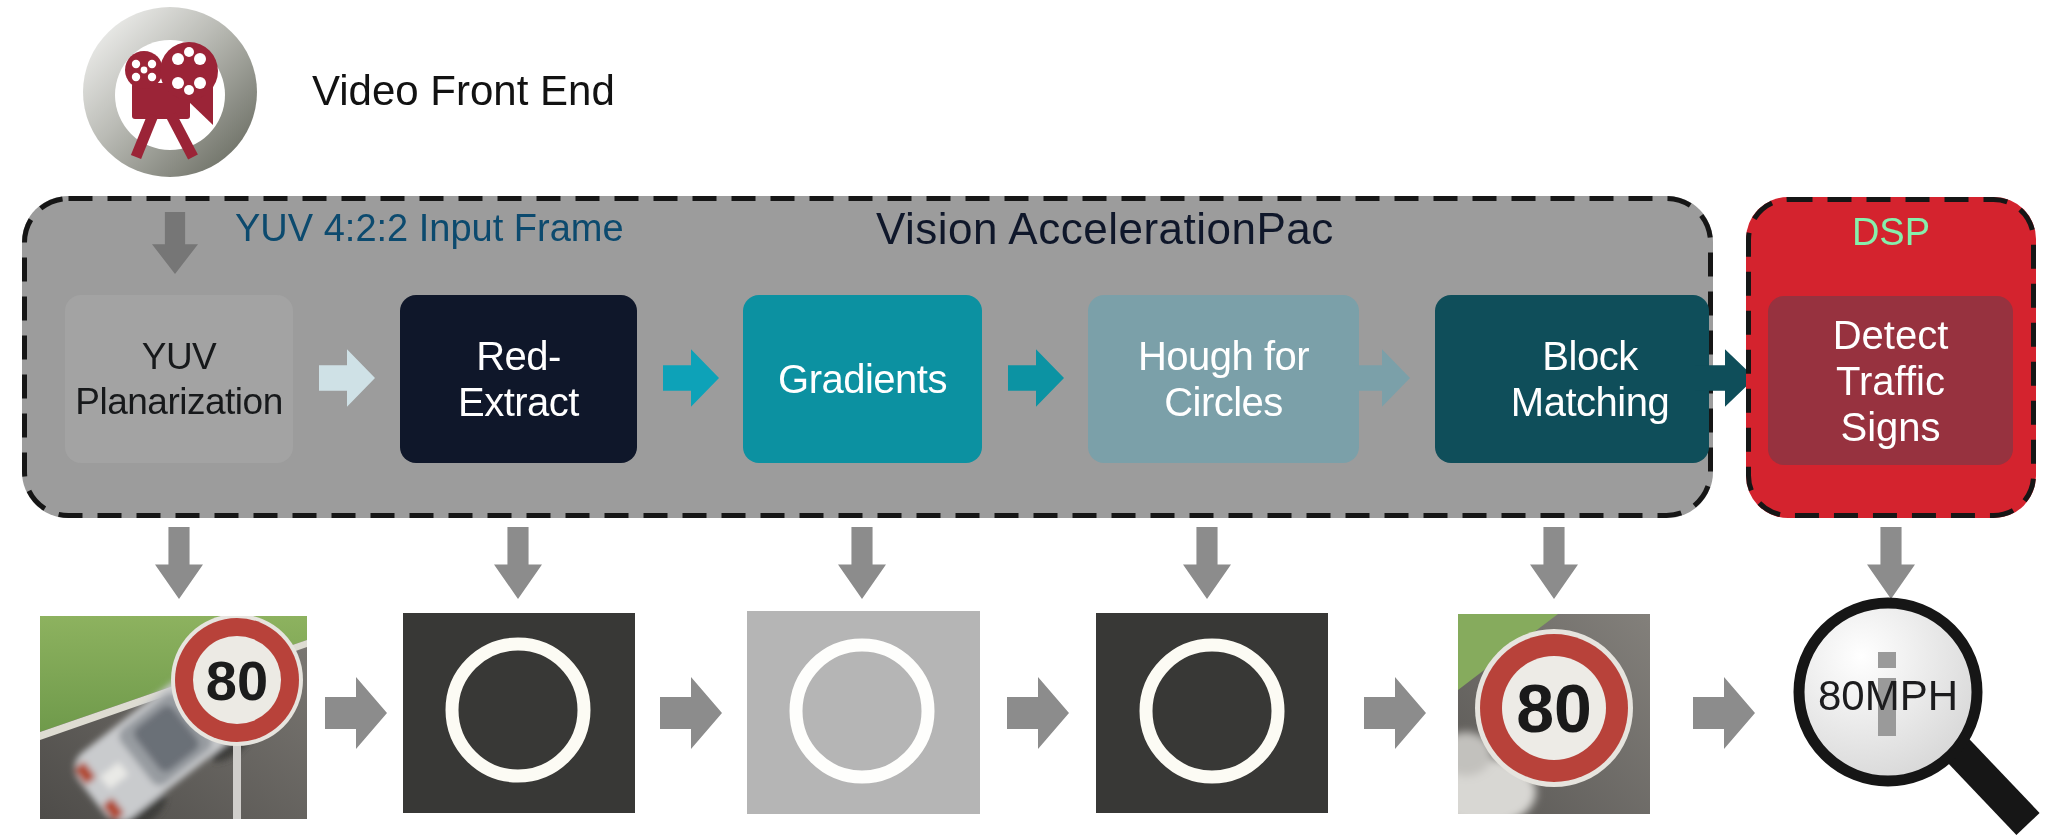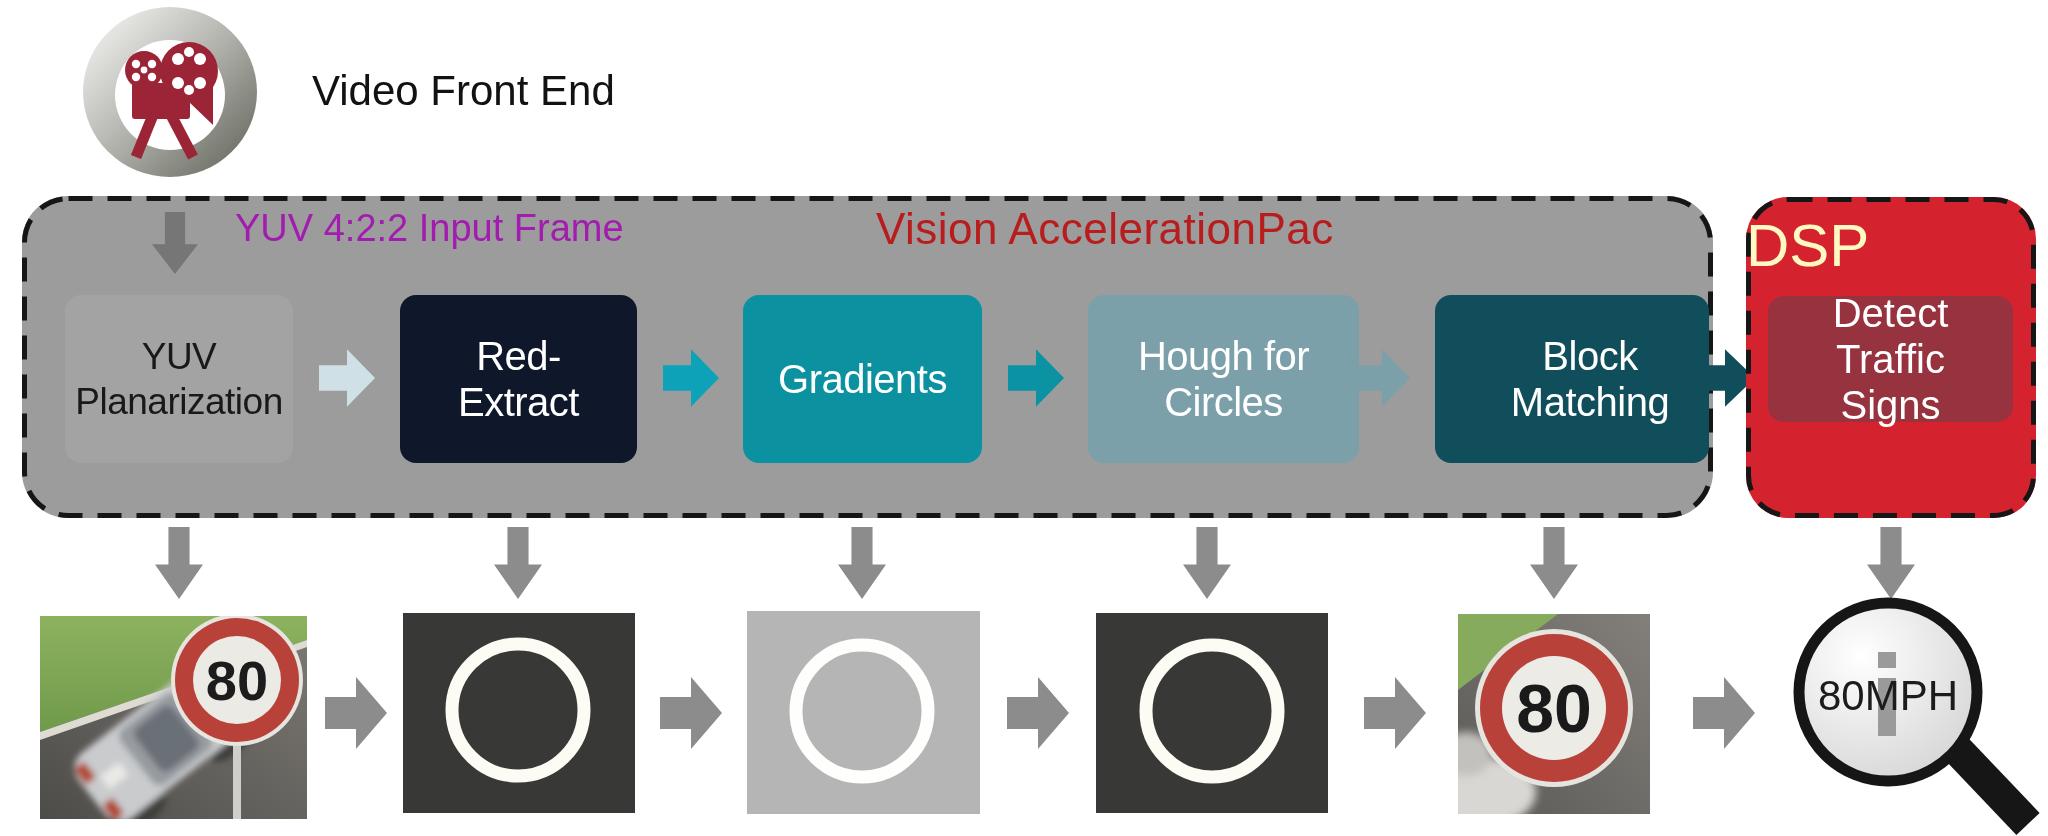--- a/index.html
+++ b/index.html
@@ -6,22 +6,22 @@
   .canvas{
     position:relative;width:2048px;height:836px;overflow:hidden;background:#ffffff;
     font-family:"Liberation Sans",sans-serif;
   }
   
   .hdr-icon{position:absolute;left:83px;top:7px;width:174px;height:170px;}
   .hdr-title{position:absolute;left:312px;top:66px;font-size:42px;line-height:50px;color:#121212;letter-spacing:0;}
   
   .vap{position:absolute;left:22px;top:196px;width:1691px;height:322px;background:#9c9c9c;border-radius:46px;}
   .vap-stroke,.dsp-stroke{position:absolute;left:0;top:0;width:100%;height:100%;pointer-events:none;}
-  .vap-title{position:absolute;left:876px;top:204px;font-size:44px;color:#b91c1c;letter-spacing:0.5px;}
-  .input-label{position:absolute;left:235px;top:207px;font-size:38px;color:#a21caf;}
+  .vap-title{position:absolute;left:876px;top:204px;font-size:44px;color:#0f172a;letter-spacing:0.5px;}
+  .input-label{position:absolute;left:235px;top:207px;font-size:38px;color:#0c4a6e;}
   
   .arrow-r{position:absolute;clip-path:polygon(0 30%,50% 30%,50% 5%,100% 50%,50% 95%,50% 70%,0 70%);}
   .arrow-d{position:absolute;clip-path:polygon(28% 0,72% 0,72% 52%,100% 52%,50% 100%,0 52%,28% 52%);}
   .pipe-arrow{top:346px;width:56px;height:64px;}
   .a1{left:319px;background:#cfe1e6;}
   .a2{left:663px;background:#0da2b8;}
   .a3{left:1008px;background:#0c93a3;}
   .a4{left:1354px;background:#7ba0a9;}
   .a5{left:1695px;width:60px;background:#0f4e5a;}
   .in-arrow{left:152px;top:212px;width:46px;height:62px;background:#767676;}
@@ -35,23 +35,23 @@
     display:flex;align-items:center;justify-content:center;text-align:center;
     color:#ffffff;font-size:40px;line-height:46px;white-space:pre-line;letter-spacing:-0.5px;
   }
   .s1{left:65px;width:228px;background:#a3a3a3;color:#17191b;font-size:37px;line-height:45px;}
   .s2{left:400px;width:237px;background:#0f172a;}
   .s3{left:743px;width:239px;background:#0c91a1;text-align:center;}
   .s4{left:1088px;width:271px;background:#7ba0a9;}
   .s5{left:1435px;width:238px;background:#0f4e5a;padding-left:36px;}
   
   .dsp{position:absolute;left:1746px;top:197px;width:290px;height:321px;background:#d4232e;border-radius:42px;}
-  .dsp-title{position:absolute;left:0;right:0;top:14px;font-size:60px;color:#fef9c3;}
+  .dsp-title{position:absolute;left:0;right:0;top:14px;text-align:center;font-size:38px;color:#86efac;}
   .dsp-task{
-    position:absolute;left:22px;top:99px;width:245px;height:126px;background:#97323f;border-radius:16px;
+    position:absolute;left:22px;top:99px;width:245px;height:169px;background:#97323f;border-radius:16px;
     display:flex;align-items:center;justify-content:center;text-align:center;
     color:#ffffff;font-size:40px;line-height:46px;white-space:pre-line;
   }
   
   .out{position:absolute;}
   .o1{left:40px;top:616px;width:267px;height:203px;}
   .o2{left:403px;top:613px;width:232px;height:200px;background:#383836;}
   .o3{left:747px;top:611px;width:233px;height:203px;background:#b5b5b5;}
   .o4{left:1096px;top:613px;width:232px;height:200px;background:#383836;}
   .o5{left:1458px;top:614px;width:192px;height:200px;}

